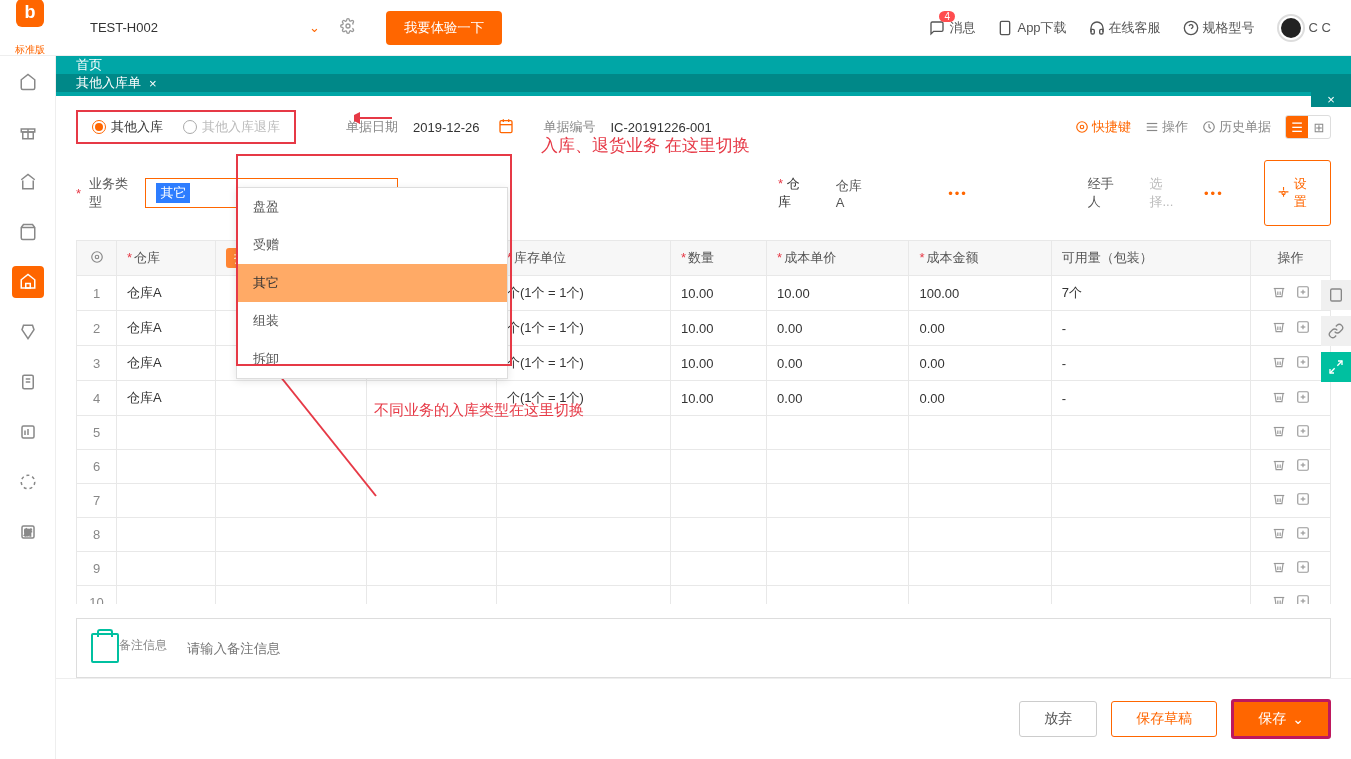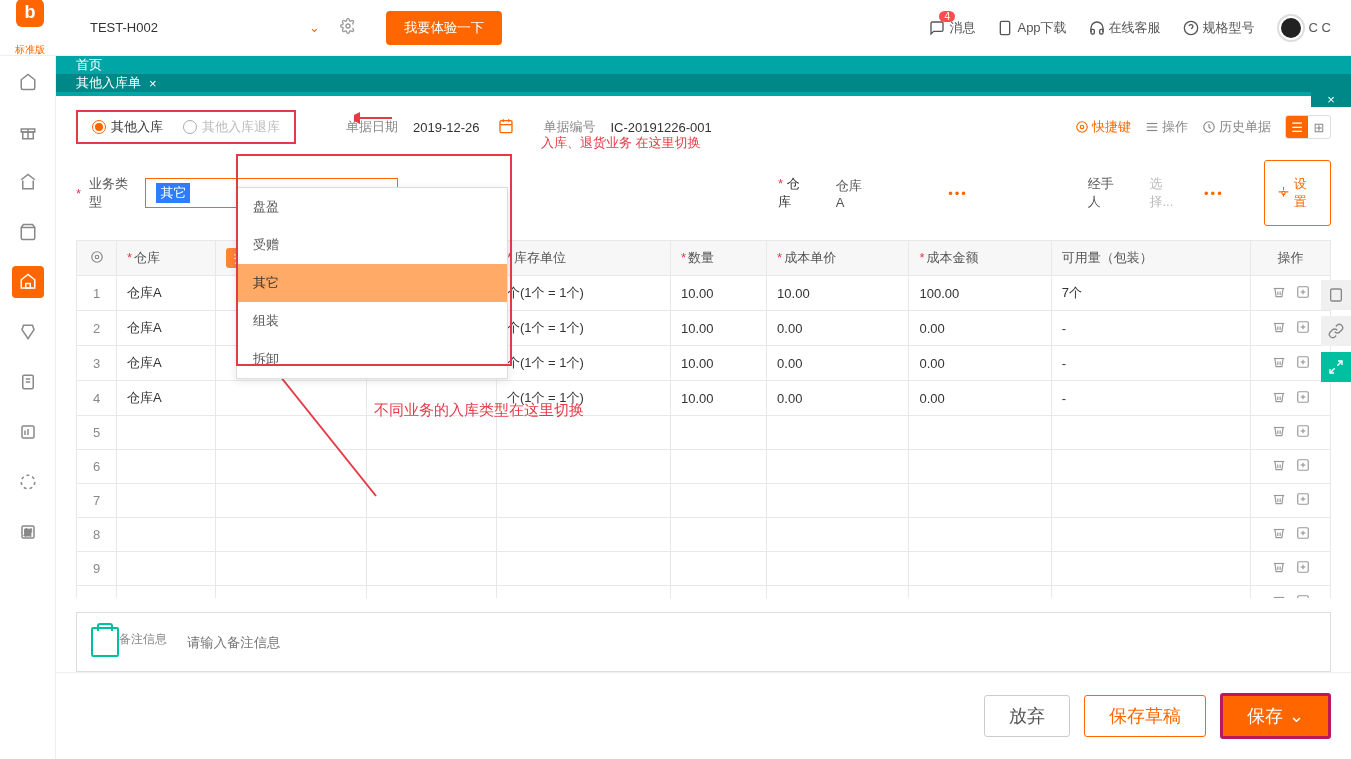--- a/index.html
+++ b/index.html
@@ -47,21 +47,21 @@
     .cal-icon { margin-left: 8px; color: #ff6600; }
     .doc-label { margin-left: 20px; color: #888; }
     .doc-val { margin-left: 5px; }
     .filter-right { margin-left: auto; display: flex; align-items: center; gap: 14px; }
     .link-btn { color: #ff6600; display: flex; align-items: center; gap: 3px; cursor: pointer; }
     .link-btn.gray { color: #888; }
     .view-toggle { display: flex; border: 1px solid #ddd; border-radius: 3px; overflow: hidden; }
     .view-btn { width: 22px; height: 22px; display: flex; align-items: center; justify-content: center; cursor: pointer; color: #888; }
     .view-btn.active { background: #ff6600; color: #fff; }
     
-    .annotation1 { position: absolute; left: 485px; top: 38px; color: #e63946; font-size: 13px; }
+    .annotation1 { position: absolute; left: 485px; top: 38px; color: #e63946; font-size: 17px; }
     
     .filter-row2 { display: flex; align-items: center; padding: 6px 20px 14px; gap: 20px; position: relative; }
     .field { display: flex; align-items: center; gap: 8px; }
     .req { color: #e63946; }
     .field-label { color: #555; }
     .biz-select { width: 270px; height: 30px; border: 1px solid #ff6600; display: flex; align-items: center; justify-content: space-between; padding: 0 10px; position: relative; }
     .biz-val { background: #2d7dff; color: #fff; padding: 1px 4px; }
     .wh-label { margin-left: 360px; }
     .wh-val { color: #555; margin-left: 5px; }
     .dots { margin-left: 60px; color: #ff6600; cursor: pointer; letter-spacing: 2px; }
@@ -95,21 +95,21 @@
     
     .remarks { margin: 14px 20px 0; display: flex; align-items: center; border: 1px solid #ddd; padding: 14px; gap: 20px; }
     .remarks-icon { display: flex; color: #00c0a0; }
     .remarks-icon-box { width: 28px; height: 30px; border: 2px solid #00c0a0; border-radius: 2px; position: relative; }
     .remarks-icon-box::before { content: ''; position: absolute; top: -6px; left: 4px; right: 4px; height: 6px; border: 2px solid #00c0a0; border-bottom: none; border-radius: 3px 3px 0 0; }
     .remarks-label { font-size: 12px; color: #888; margin-top: 4px; }
     .remarks-input { flex: 1; border: none; background: transparent; color: #999; }
     
     
     .footer { display: flex; justify-content: flex-end; align-items: center; padding: 20px; gap: 14px; border-top: 1px solid #eee; }
-    .btn { padding: 8px 24px; border-radius: 3px; cursor: pointer; font-size: 18px; }
+    .btn { padding: 8px 24px; border-radius: 3px; cursor: pointer; font-size: 14px; }
     .btn-default { border: 1px solid #ccc; background: #fff; color: #555; }
     .btn-outline { border: 1px solid #ff6600; background: #fff; color: #ff6600; }
     .btn-primary { border: 3px solid #be185d; background: #ff6600; color: #fff; display: flex; align-items: center; gap: 6px; }
     
     
     .right-rail { position: fixed; right: 0; top: 280px; display: flex; flex-direction: column; gap: 6px; }
     .rail-btn { width: 30px; height: 30px; background: #f0f0f0; display: flex; align-items: center; justify-content: center; color: #888; cursor: pointer; }
     .rail-btn.teal { background: #00c0a0; color: #fff; }
     
     

